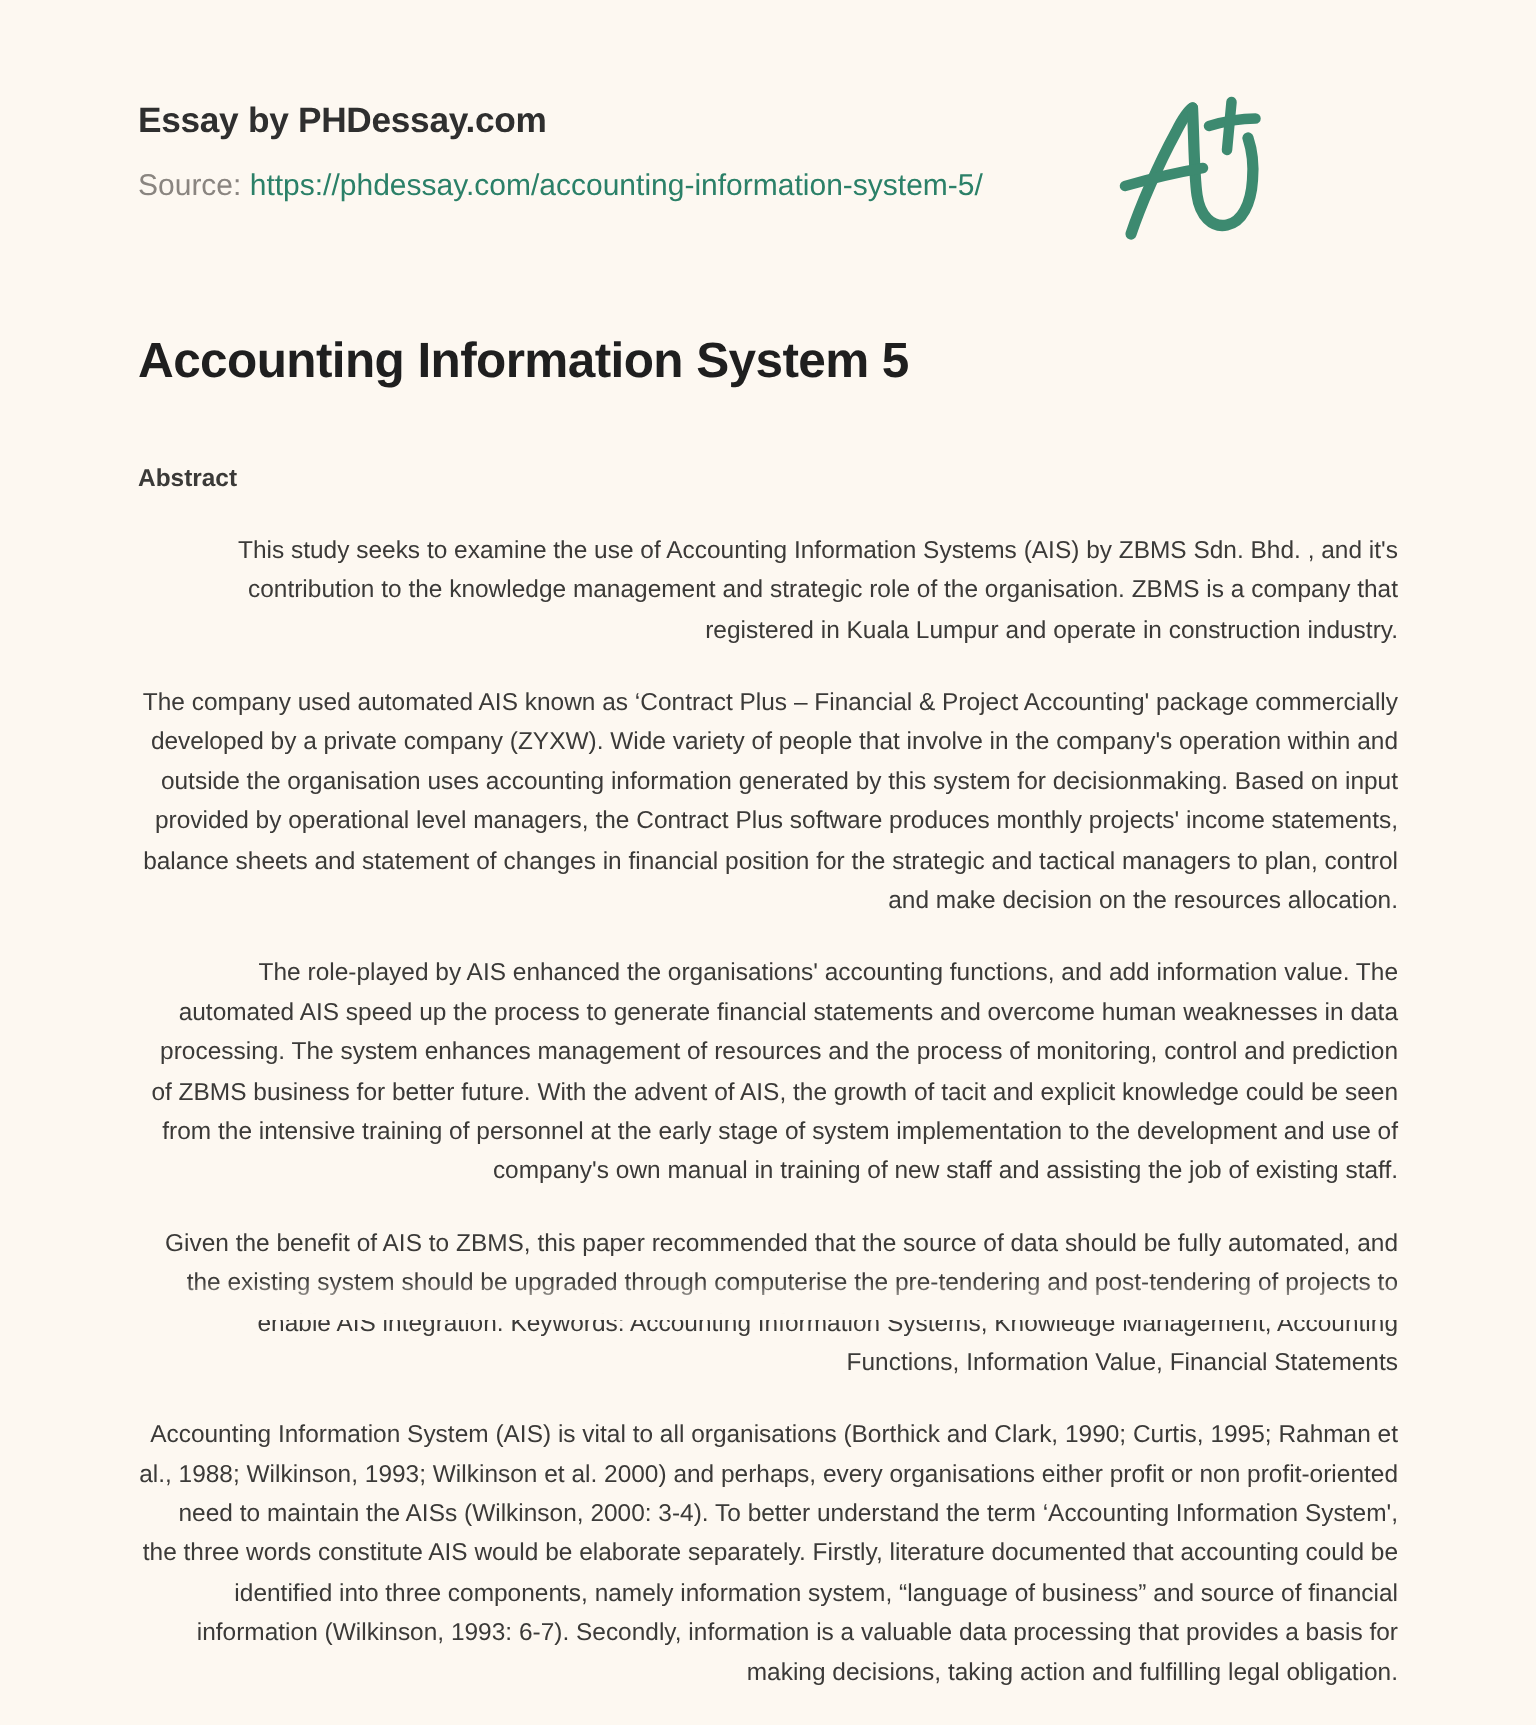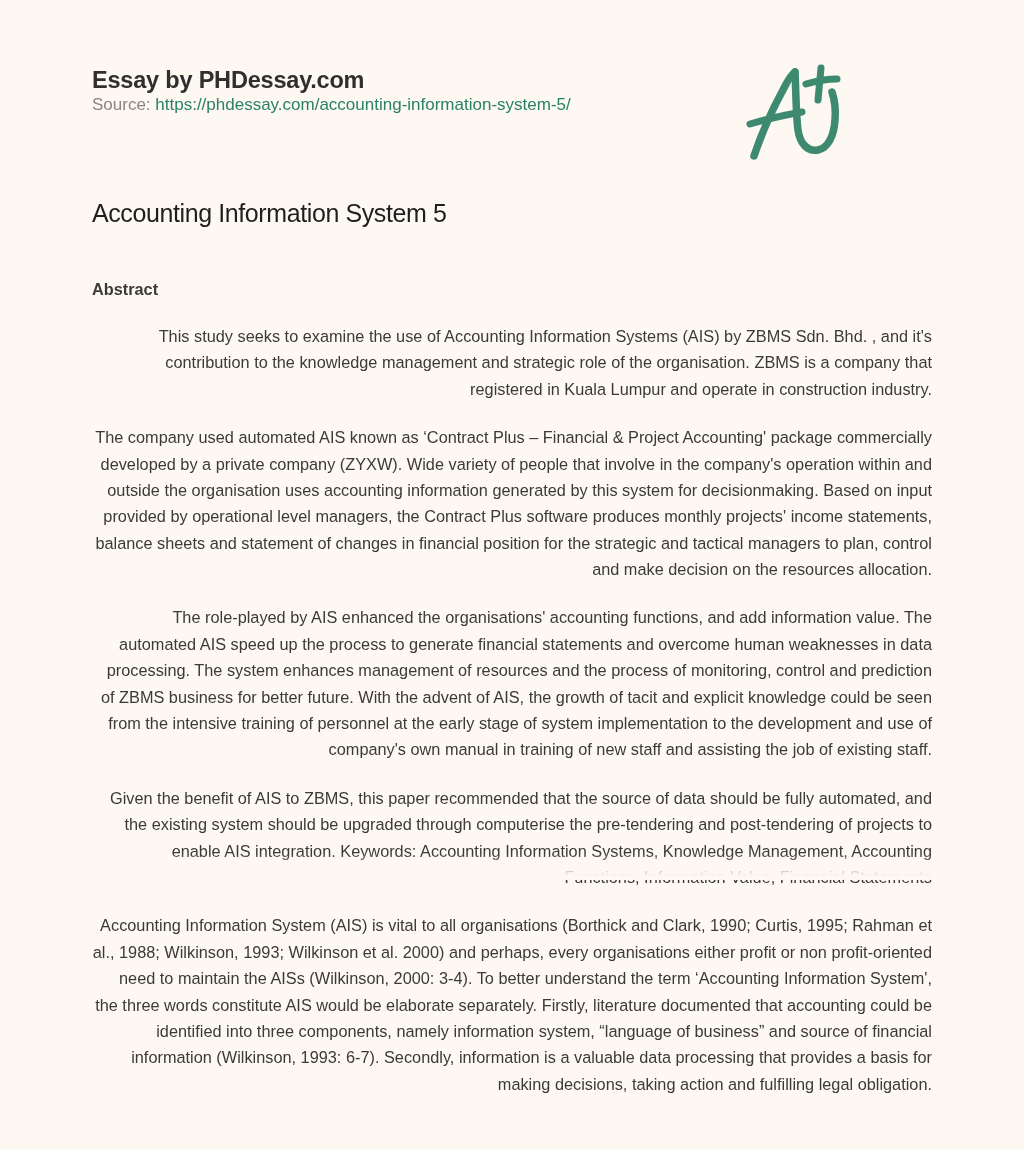--- a/index.html
+++ b/index.html
@@ -30,42 +30,43 @@
   }
   .brand-line {
     font-size: 23.5px;
     font-weight: bold;
     color: #2f2f2f;
     letter-spacing: -0.2px;
     line-height: 1.2;
     margin: 0;
   }
   .source-line {
-    font-size: 17px;
+    margin-top: 17px;
+    font-size: 20px;
     color: #8a8580;
     line-height: 1.3;
   }
   .source-link {
     color: #2b8068;
     text-decoration: none;
   }
   .logo {
     position: absolute;
     top: 58px;
     right: 82px;
     width: 110px;
     height: 110px;
     pointer-events: none;
   }
   
   .article-title {
     margin: 0;
     padding-top: 82px;
-    font-size: 25px;
-    font-weight: normal;
+    font-size: 33px;
+    font-weight: bold;
     color: #1f1f1f;
     letter-spacing: -0.4px;
     line-height: 1.25;
   }
   .section-head {
     margin: 0;
     padding-top: 47px;
     font-size: 16.3px;
     font-weight: bold;
     color: #3b3a38;

